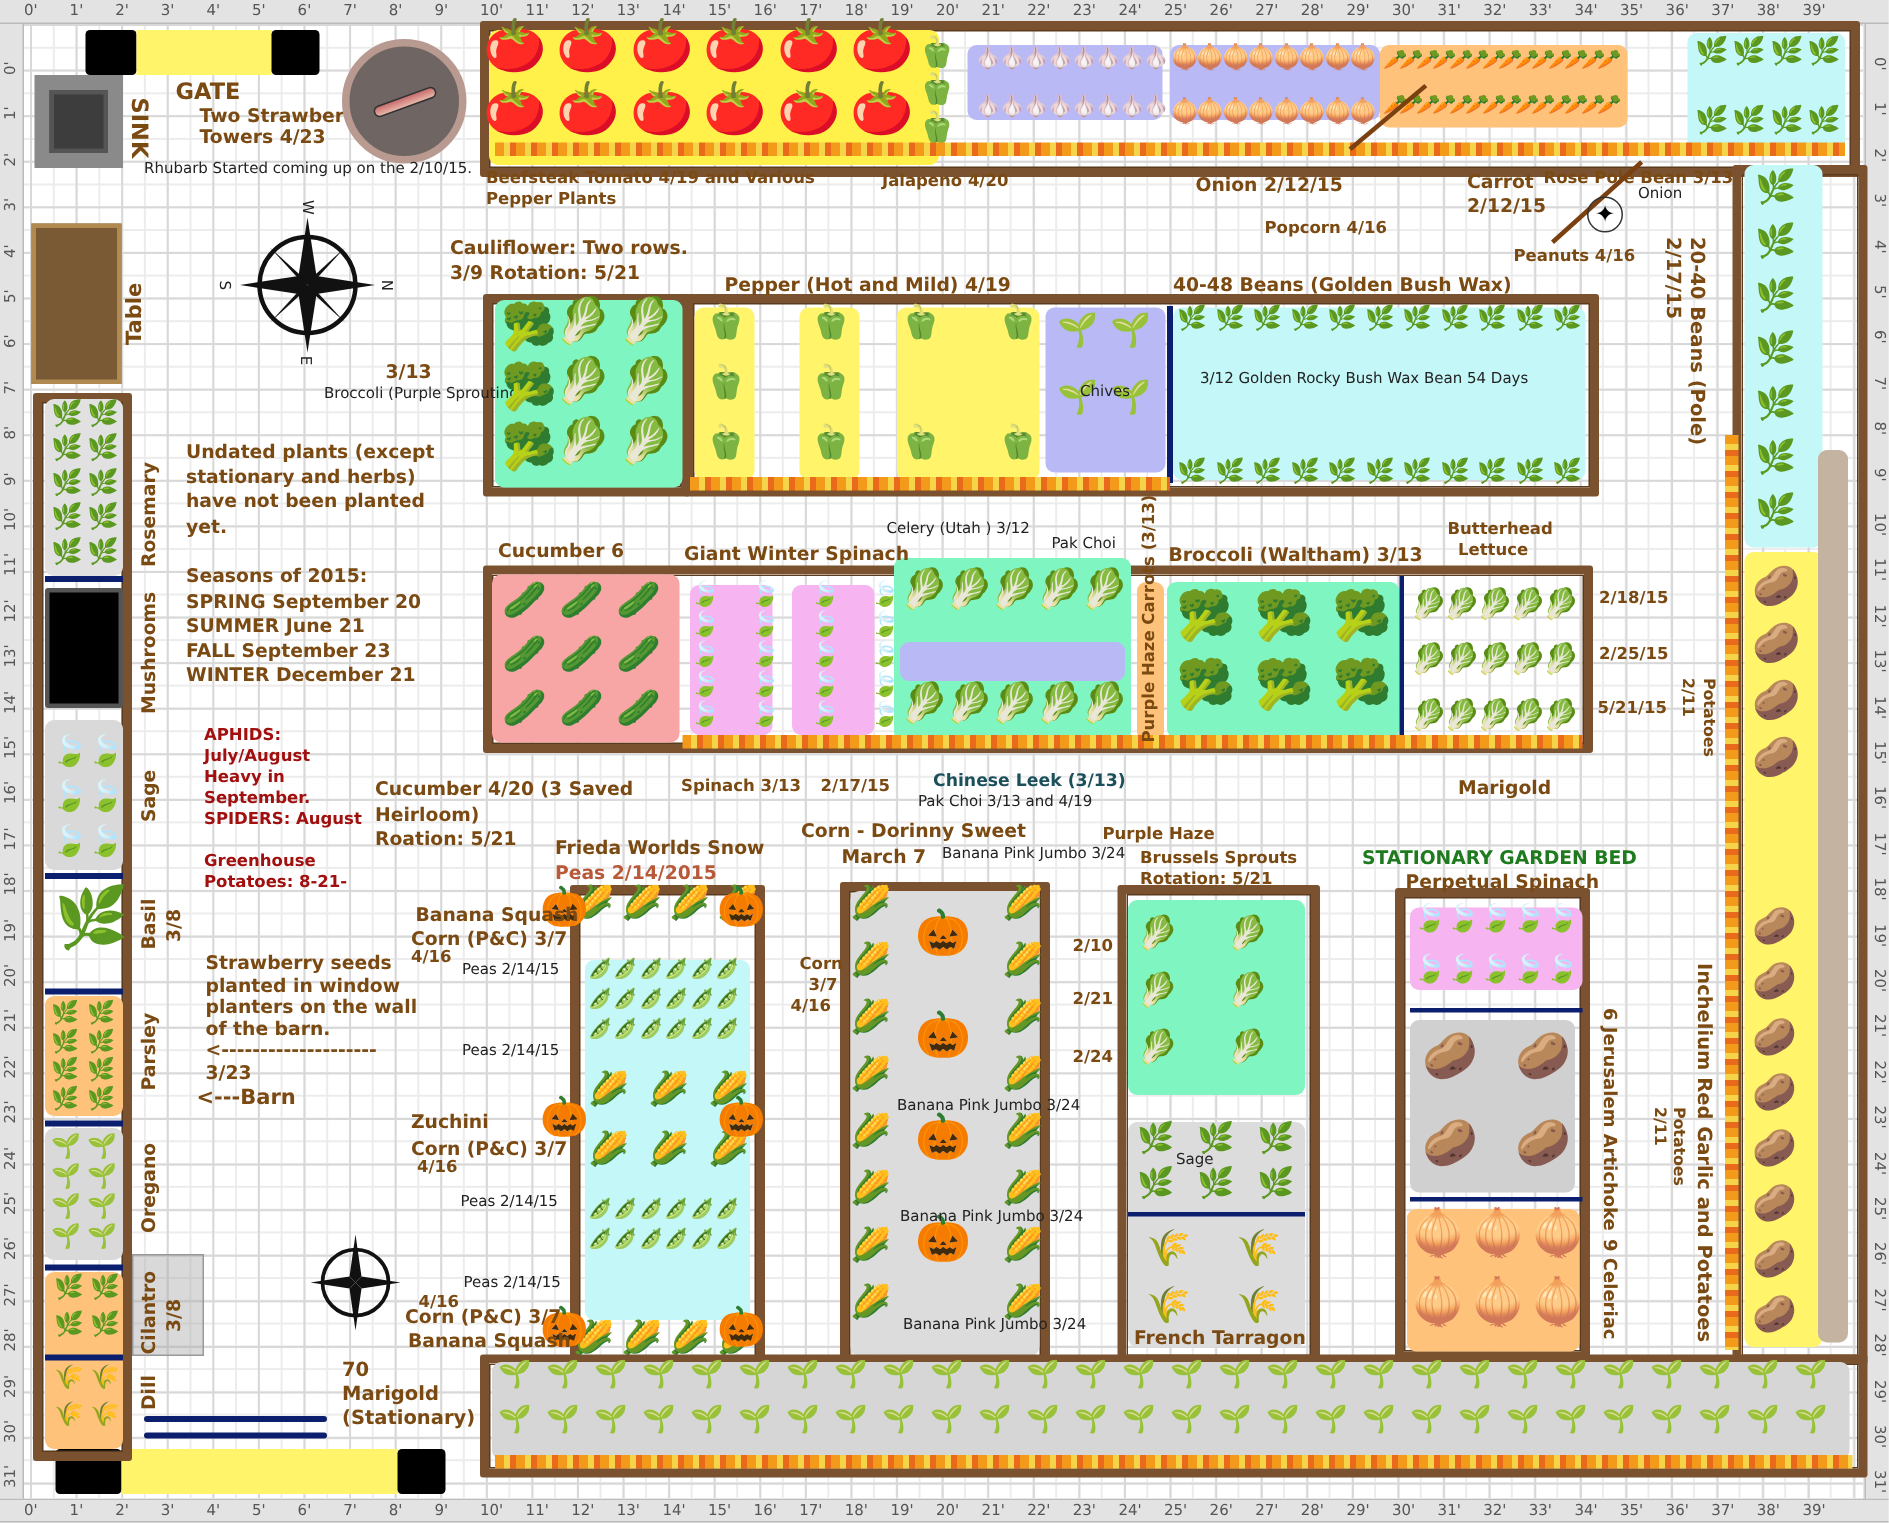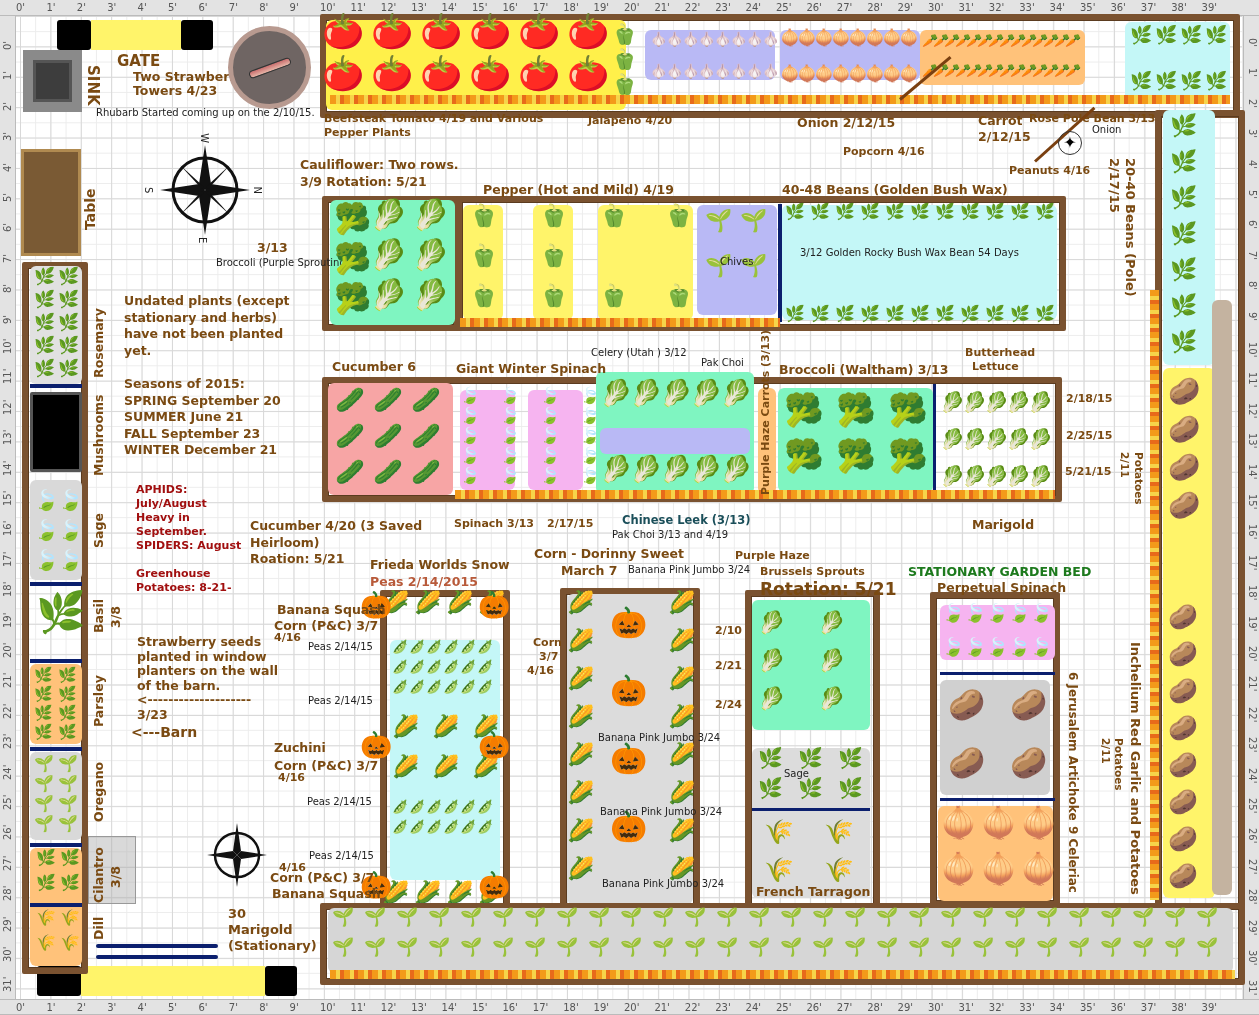--- a/index.html
+++ b/index.html
@@ -771,21 +771,21 @@
     <span class="plant" style="left: 758px; top: 778px; font-size: 20px;">🌿</span>
     <span class="plant" style="left: 798px; top: 778px; font-size: 20px;">🌿</span>
     <span class="plant" style="left: 838px; top: 778px; font-size: 20px;">🌿</span>
     <span class="plant" style="left: 764px; top: 820px; font-size: 24px;">🌾</span>
     <span class="plant" style="left: 824px; top: 820px; font-size: 24px;">🌾</span>
     <span class="plant" style="left: 764px; top: 858px; font-size: 24px;">🌾</span>
     <span class="plant" style="left: 824px; top: 858px; font-size: 24px;">🌾</span>
   </div>
 <div class="lbl" style="left:735px;top:549px;font-size:11px">Purple Haze</div>
 <div class="lbl" style="left:760px;top:565px;font-size:11px">Brussels Sprouts</div>
-<div class="lbl" style="left:760px;top:579px;font-size:17px">Rotation: 5/21</div>
+<div class="lbl" style="left:760px;top:579px;font-size:11px">Rotation: 5/21</div>
 <div class="lbl" style="left:715px;top:624px;font-size:11px">2/10</div>
 <div class="lbl" style="left:715px;top:659px;font-size:11px">2/21</div>
 <div class="lbl" style="left:715px;top:698px;font-size:11px">2/24</div>
 <div class="lbl sm" style="left:784px;top:768px">Sage</div>
 <div class="lbl" style="left:756px;top:884px">French Tarragon</div>
 
 <div class="bed" style="left:930px;top:592px;width:130px;height:315px"></div>
 <div class="zone" style="left:940px;top:605px;width:115px;height:55px;background:#f6b4f0"></div>
 <div class="zone" style="left:940px;top:680px;width:110px;height:115px;background:#d0d0d0"></div>
 <div class="zone" style="left:938px;top:806px;width:115px;height:95px;background:#ffc27a"></div>
@@ -872,15 +872,15 @@
     <span class="plant" style="left: 1100px; top: 908px; font-size: 18px;">🌱</span>
     <span class="plant" style="left: 1100px; top: 938px; font-size: 18px;">🌱</span>
     <span class="plant" style="left: 1132px; top: 908px; font-size: 18px;">🌱</span>
     <span class="plant" style="left: 1132px; top: 938px; font-size: 18px;">🌱</span>
     <span class="plant" style="left: 1164px; top: 908px; font-size: 18px;">🌱</span>
     <span class="plant" style="left: 1164px; top: 938px; font-size: 18px;">🌱</span>
     <span class="plant" style="left: 1196px; top: 908px; font-size: 18px;">🌱</span>
     <span class="plant" style="left: 1196px; top: 938px; font-size: 18px;">🌱</span>
   </div>
 <div class="marigolds" style="left:330px;top:970px;width:905px"></div>
-<div class="lbl" style="left:228px;top:906px;font-size:13px">30</div>
+<div class="lbl" style="left:228px;top:906px;font-size:13px">70</div>
 <div class="lbl" style="left:228px;top:922px;font-size:13px">Marigold</div>
 <div class="lbl" style="left:228px;top:938px;font-size:13px">(Stationary)</div>
 
 </body></html>

